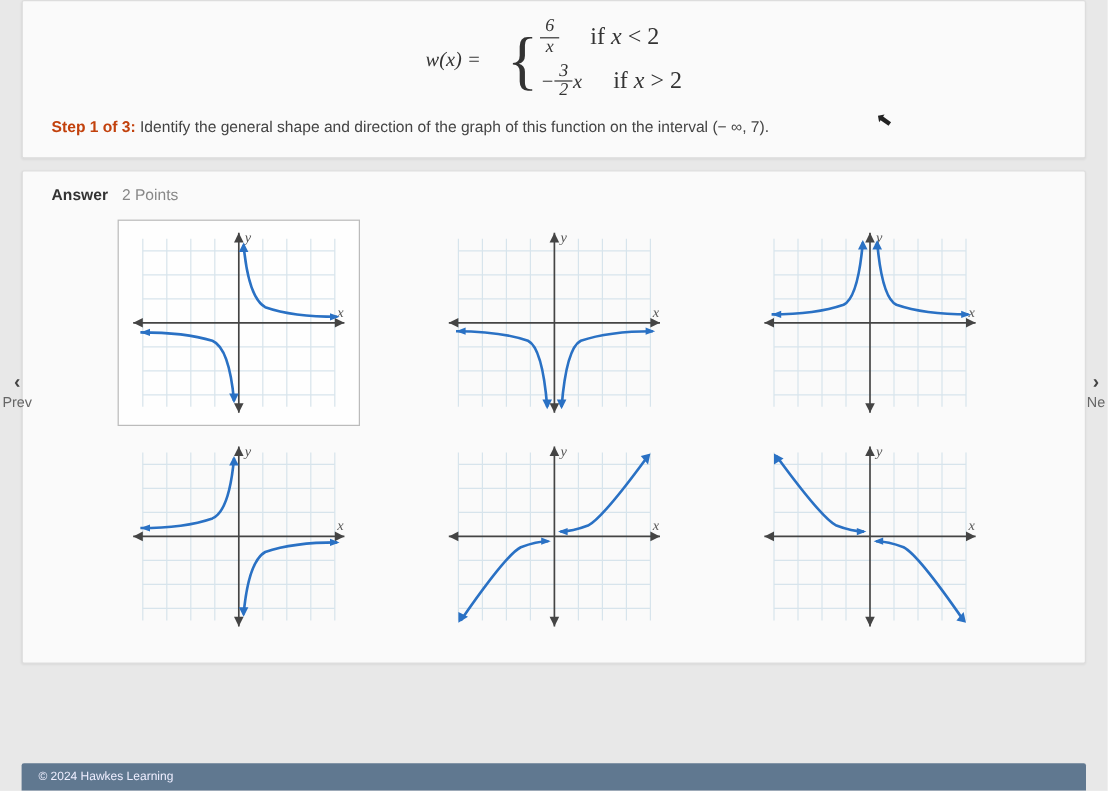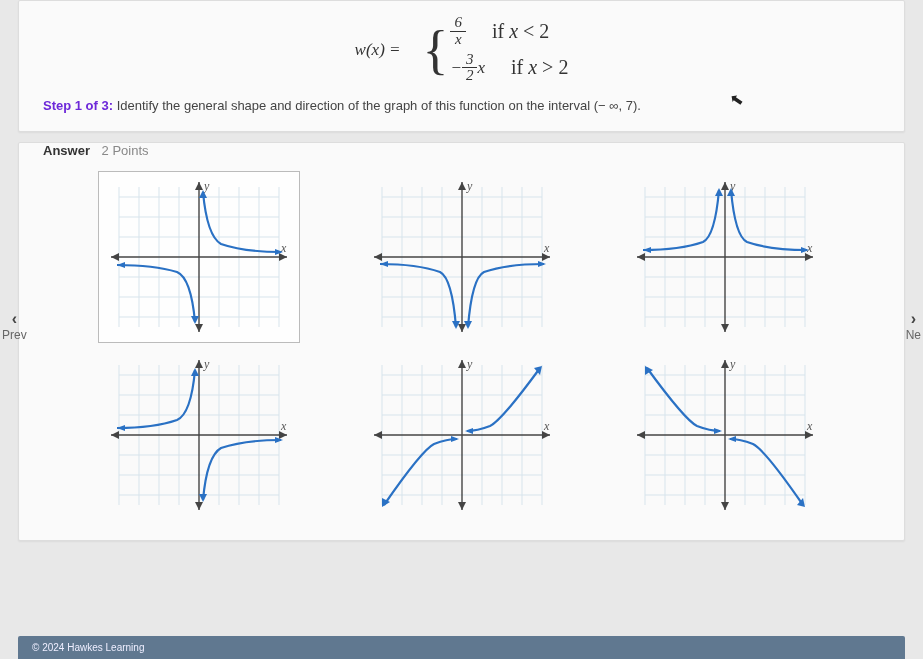--- a/index.html
+++ b/index.html
@@ -10,22 +10,22 @@
 .func-lhs{margin-right:22px}
 .brace{font-size:54px;line-height:50px;font-style:normal;font-family:serif}
 .cases{display:flex;flex-direction:column;gap:4px;margin-left:2px}
 .case-row{display:flex;align-items:center;gap:26px}
 .frac{display:inline-flex;flex-direction:column;align-items:center;line-height:1.05;font-size:15px}
 .frac .num{border-bottom:1px solid #333;padding:0 4px}
 .frac .den{padding:0 4px}
 .cond{font-style:normal;font-size:20px}
 .cond .var{font-style:italic}
 .step{font-size:13px;color:#444}
-.step b{color:#6d28d9}
-.sec-ans{padding:0 24px 8px;display:flex;justify-content:space-between;align-items:flex-end}
+.step b{color:#c2410c}
+.sec-ans{padding:12px 24px 8px;display:flex;justify-content:space-between;align-items:flex-end}
 .ans-left{font-size:13px;color:#333}
 .ans-left .pts{color:#888;margin-left:8px}
 .ans-right{text-align:right;font-size:13px;color:#5a7a9a}
 .ans-right .kp{margin-bottom:4px}
 .kp-icon{display:inline-block;width:13px;height:11px;border:1px solid #888;vertical-align:middle;margin-right:4px;background:linear-gradient(#fff,#ddd)}
 .graphs{padding:6px 60px 10px;display:grid;grid-template-columns:repeat(3,1fr);gap:8px 24px;justify-items:center}
 .gbox{width:200px;height:170px;position:relative;cursor:pointer}
 .gbox.sel{outline:1px solid #bbb;background:#fefefe}
 .gbox svg{width:100%;height:100%}
 .grid line{stroke:#d7e4ec;stroke-width:1}

